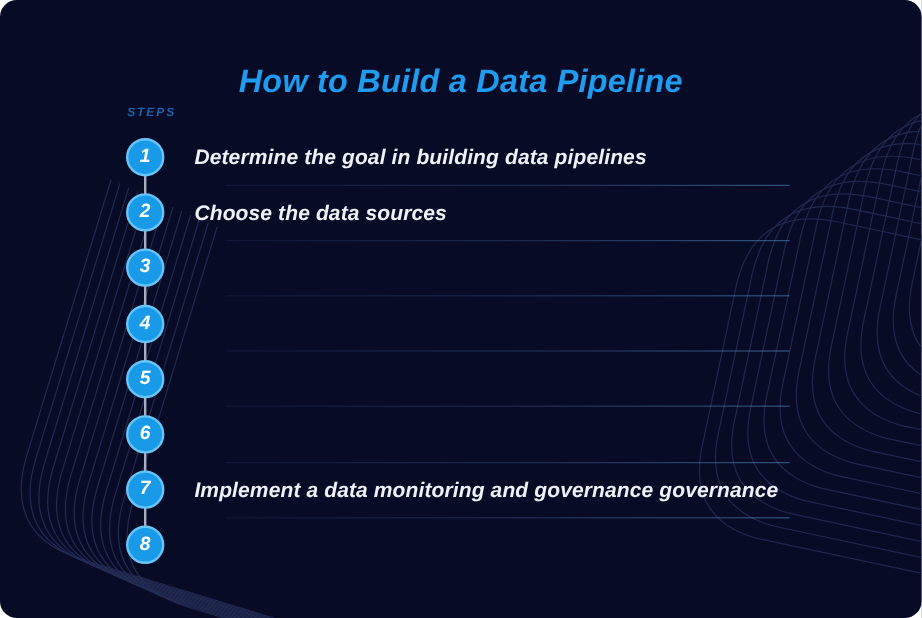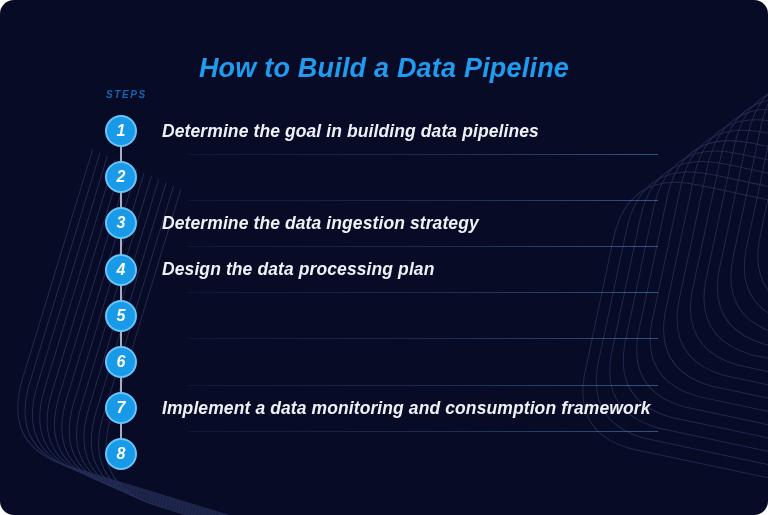--- a/index.html
+++ b/index.html
@@ -170,36 +170,35 @@
         <span class="step-number">1</span>
       </div>
       <div class="step-text">Determine the goal in building data pipelines</div>
       <div class="row-divider"></div>
     </div>
 
     <div class="step-row">
       <div class="step-circle">
         <span class="step-number">2</span>
       </div>
+      <div class="step-text">Choose the data sources</div>
       <div class="row-divider"></div>
     </div>
 
     <div class="step-row">
       <div class="step-circle">
         <span class="step-number">3</span>
       </div>
-      <div class="step-text">Determine the data ingestion strategy</div>
       <div class="row-divider"></div>
     </div>
 
     <div class="step-row">
       <div class="step-circle">
         <span class="step-number">4</span>
       </div>
-      <div class="step-text">Design the data processing plan</div>
       <div class="row-divider"></div>
     </div>
 
     <div class="step-row">
       <div class="step-circle">
         <span class="step-number">5</span>
       </div>
       <div class="row-divider"></div>
     </div>
 
@@ -207,21 +206,21 @@
       <div class="step-circle">
         <span class="step-number">6</span>
       </div>
       <div class="row-divider"></div>
     </div>
 
     <div class="step-row">
       <div class="step-circle">
         <span class="step-number">7</span>
       </div>
-      <div class="step-text">Implement a data monitoring and consumption framework</div>
+      <div class="step-text">Implement a data monitoring and governance governance</div>
       <div class="row-divider"></div>
     </div>
 
     <div class="step-row">
       <div class="step-circle">
         <span class="step-number">8</span>
       </div>
     </div>
 
   </div>

